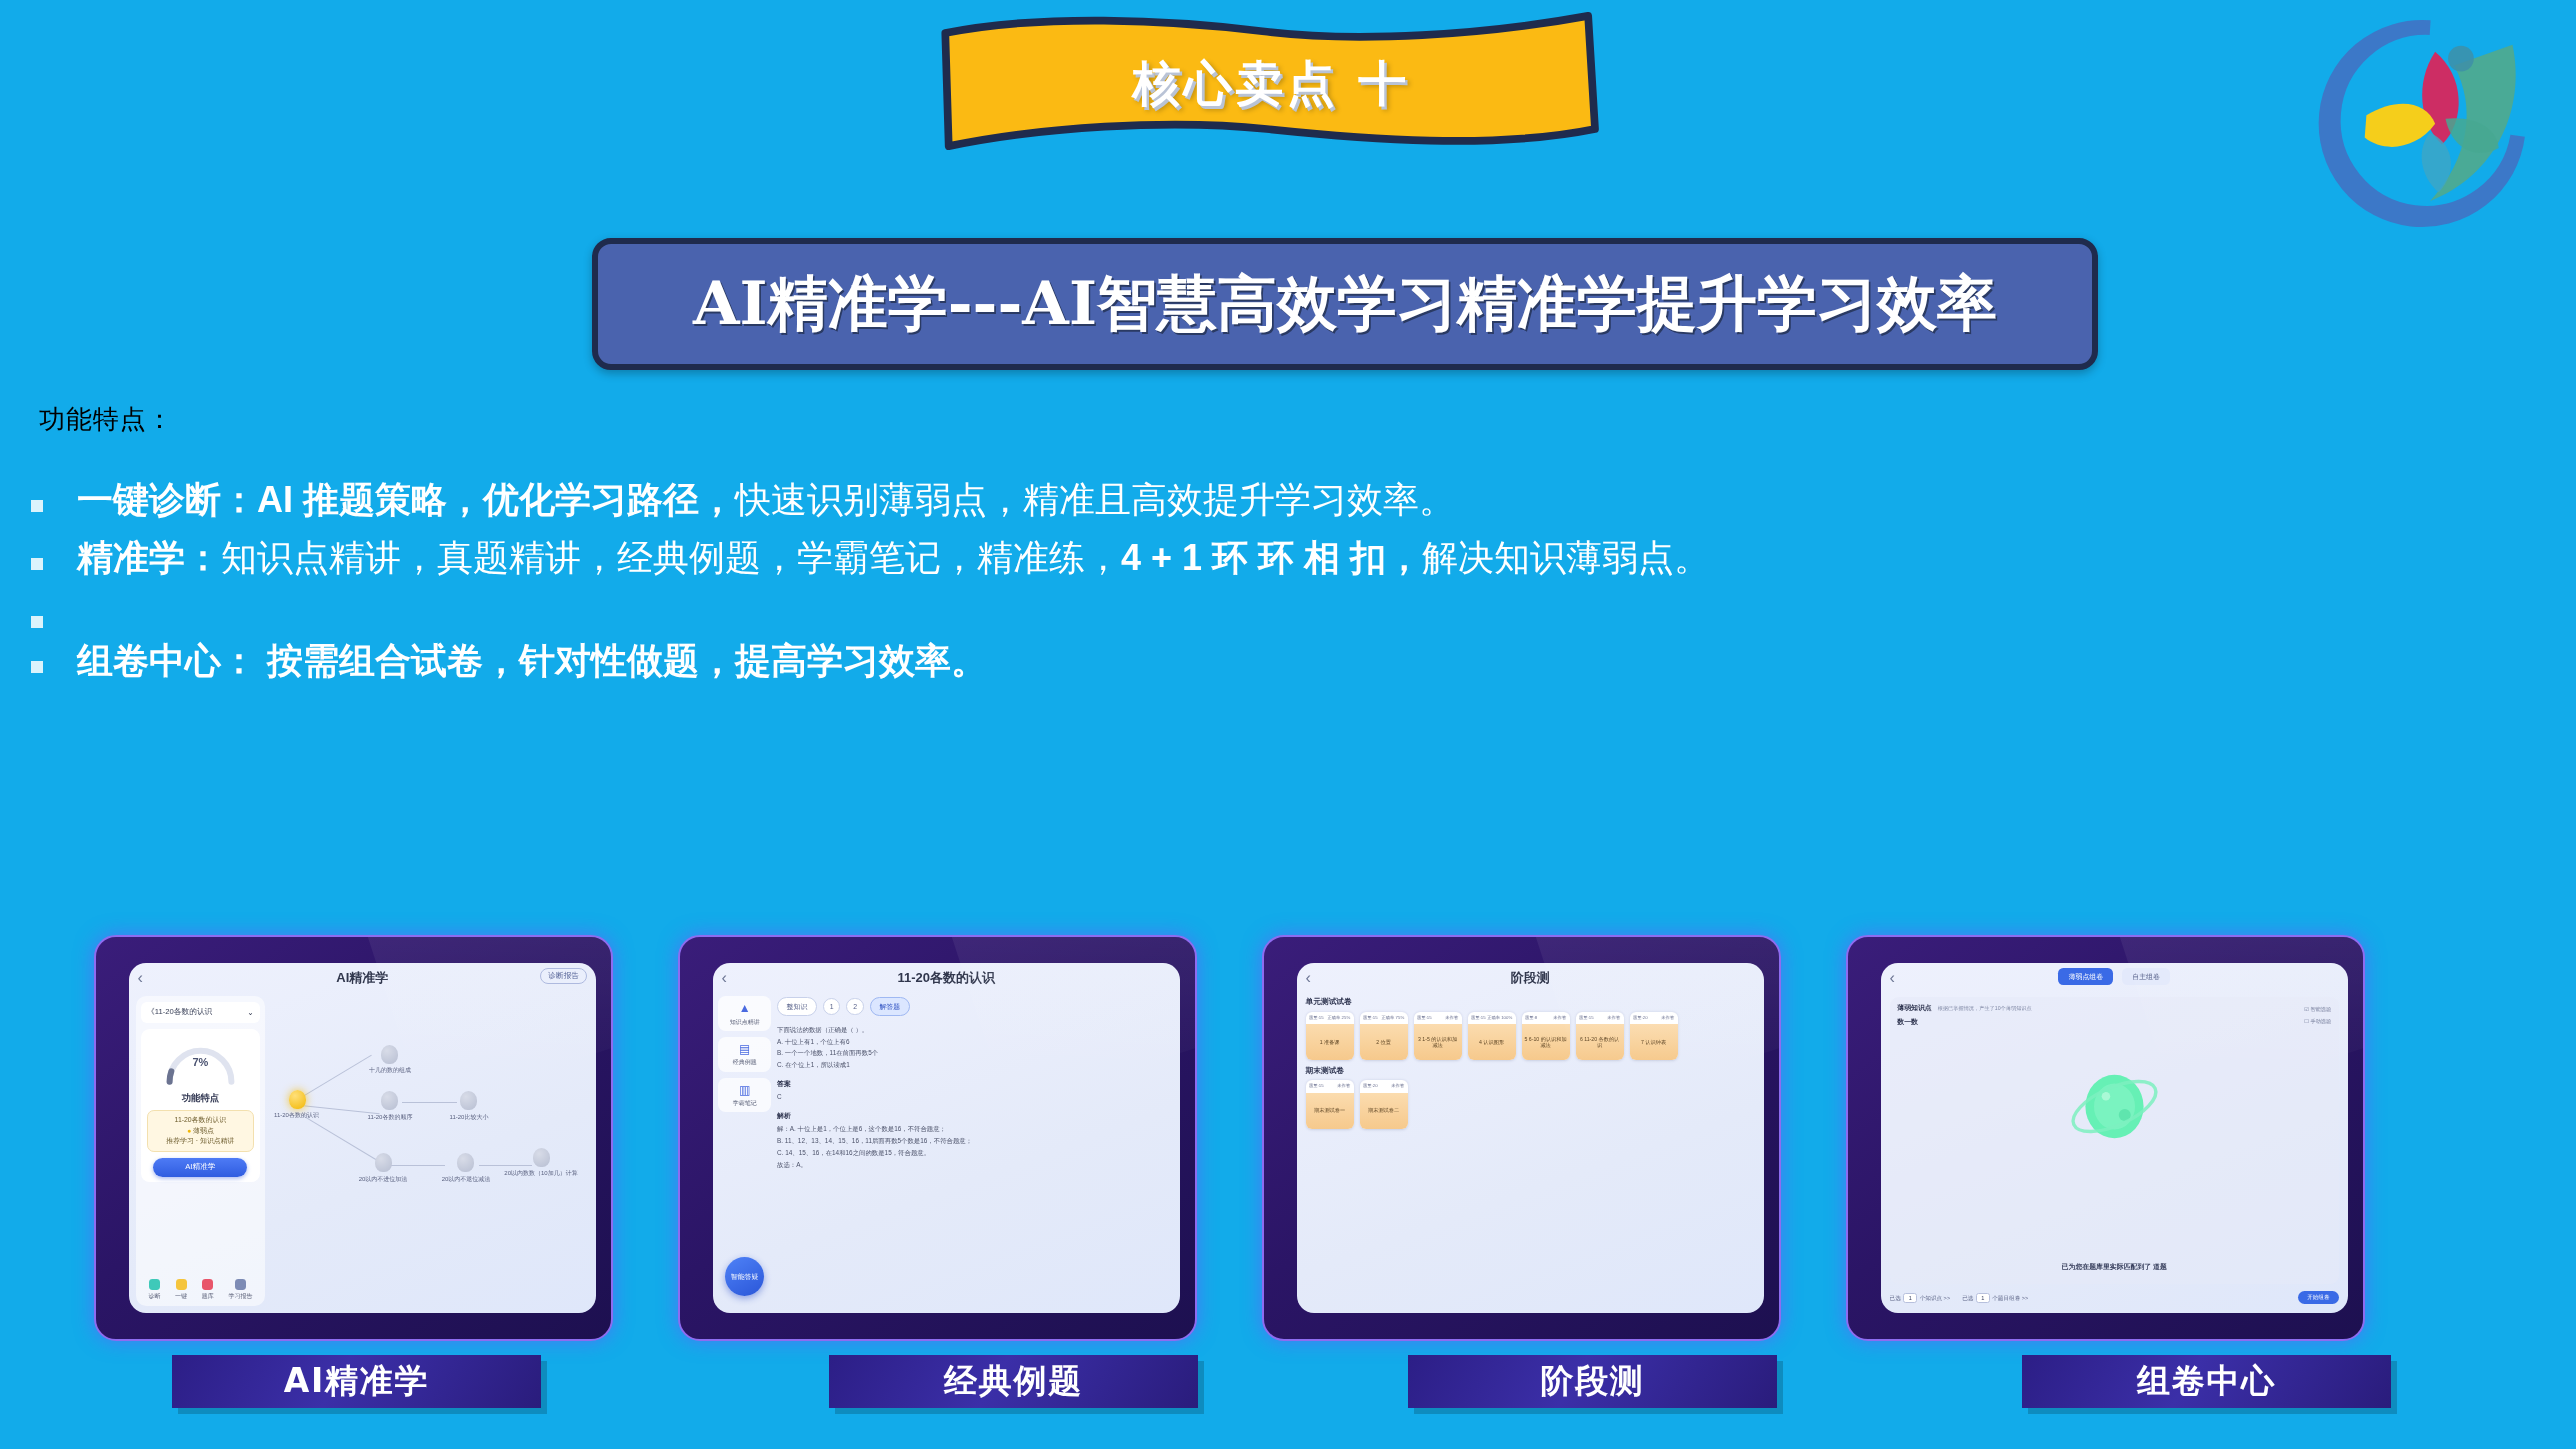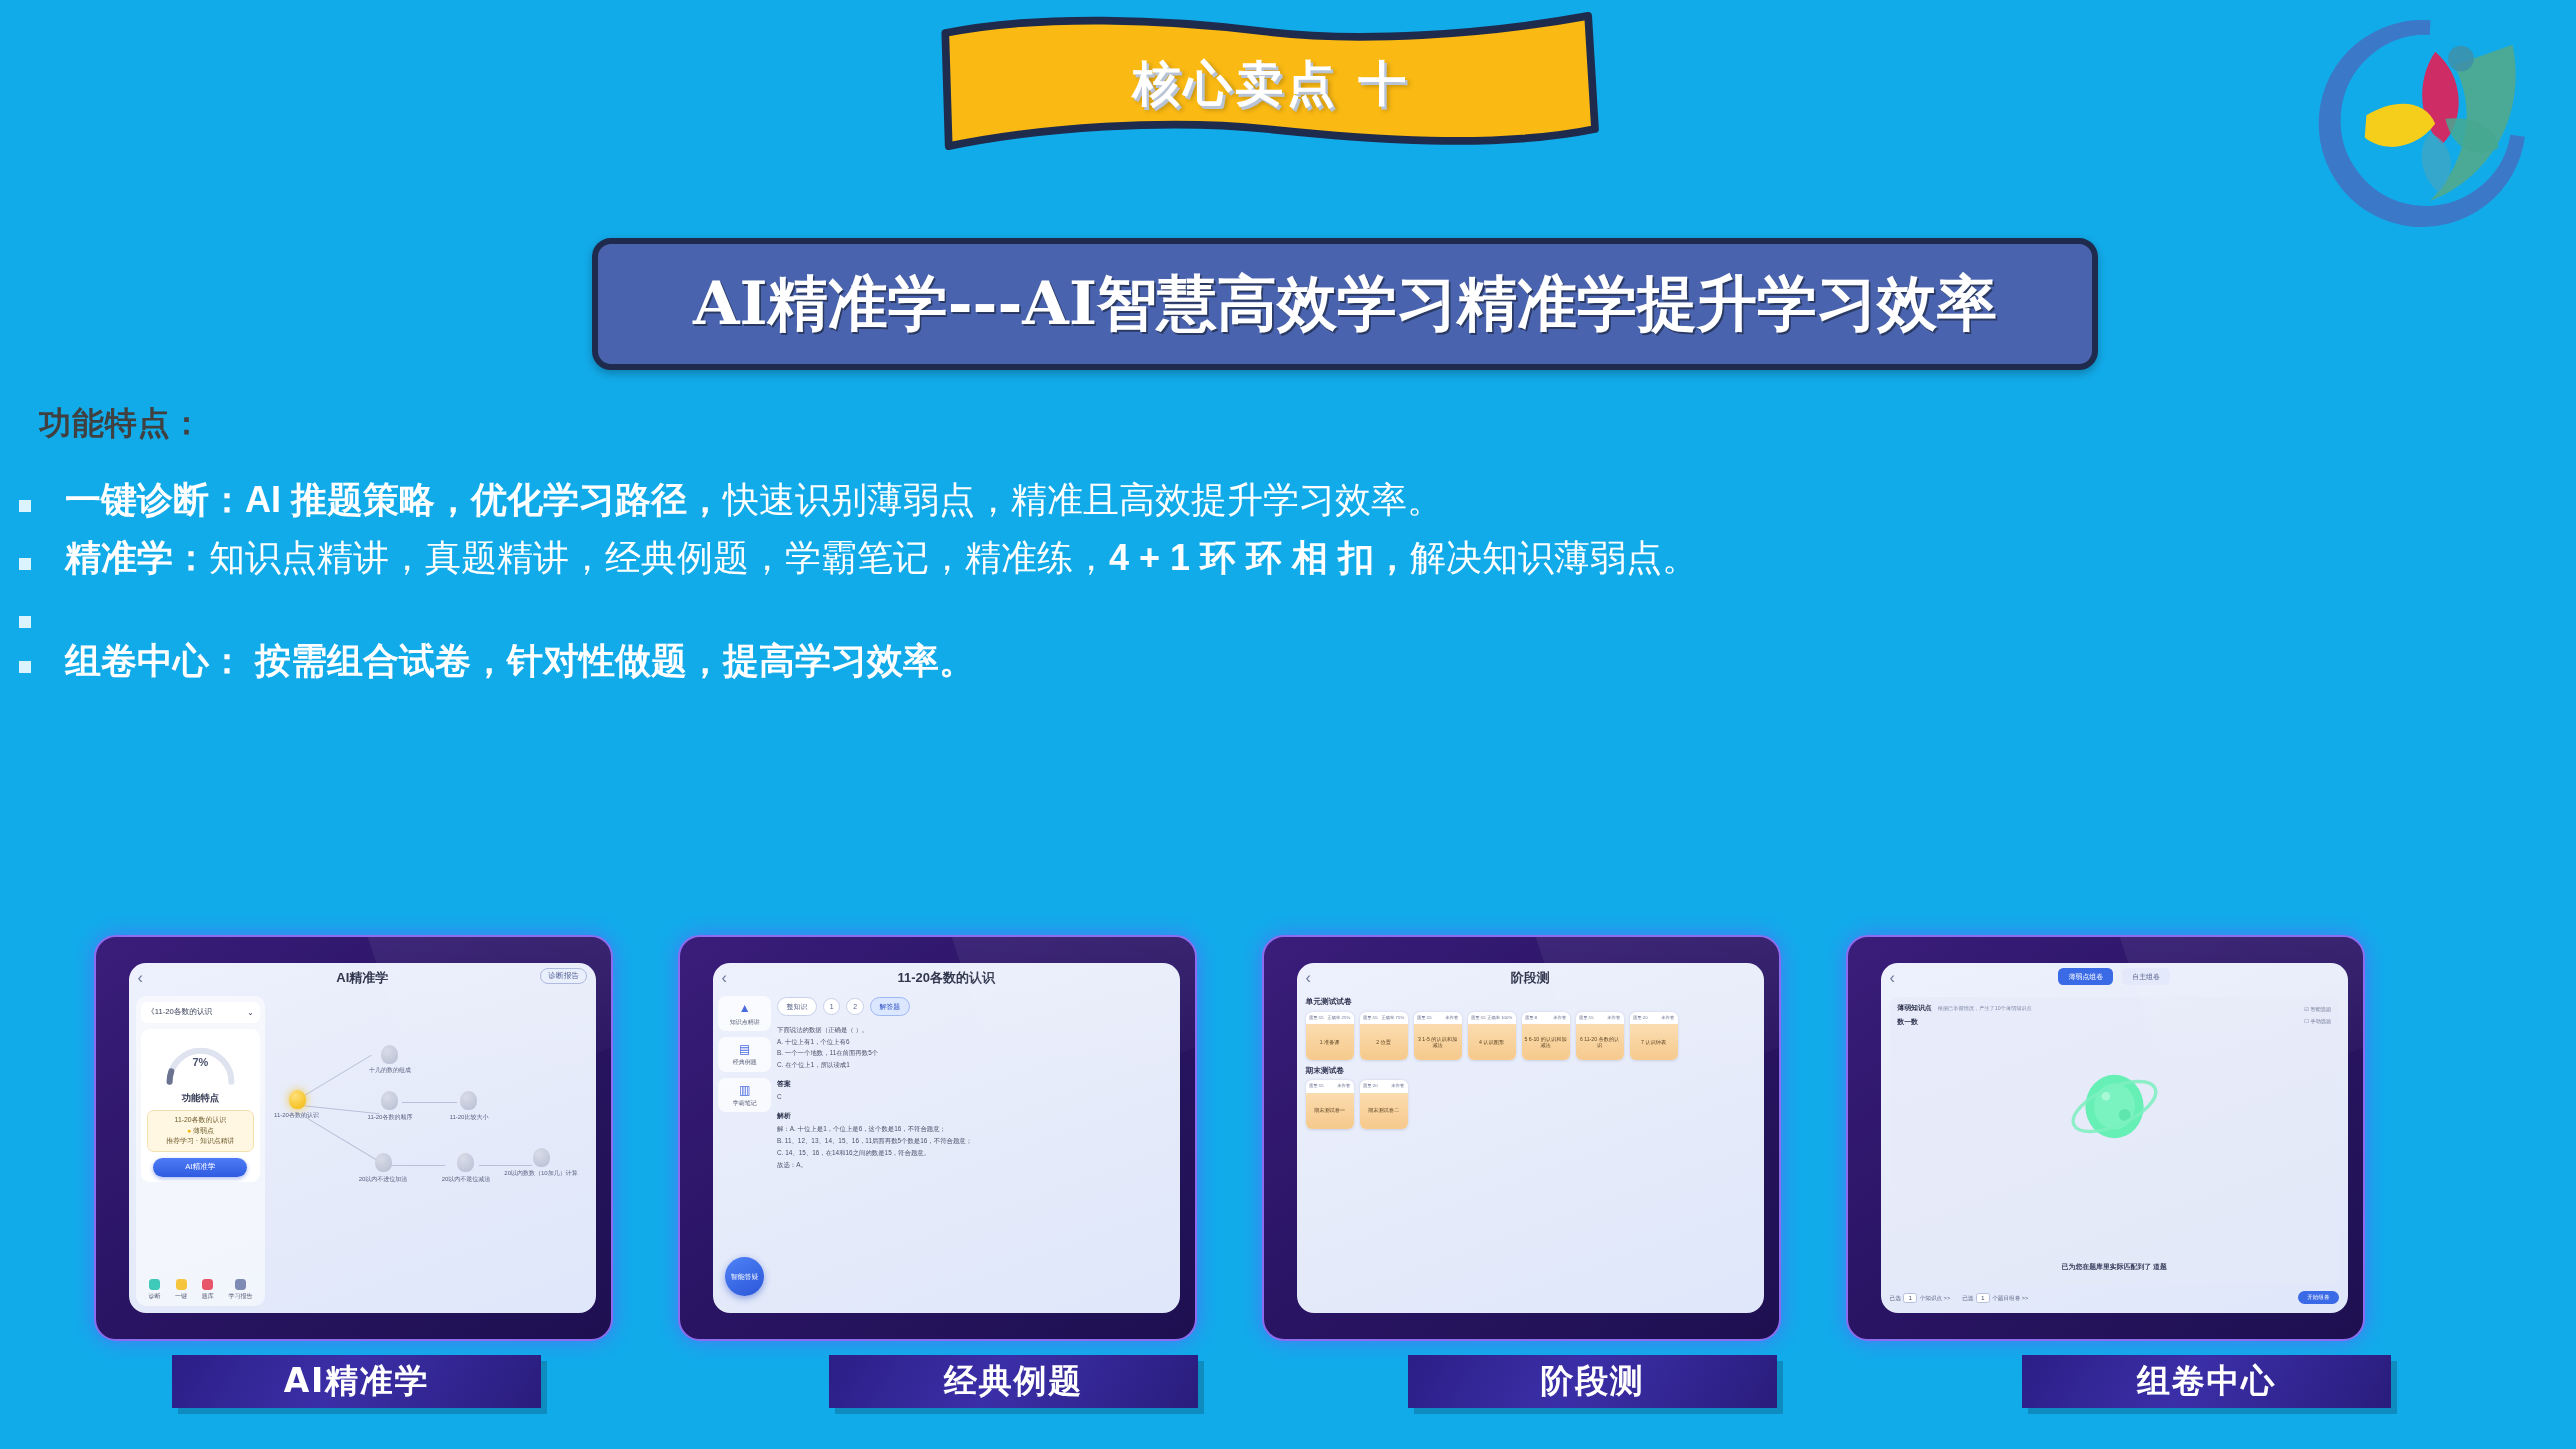--- a/index.html
+++ b/index.html
@@ -34,23 +34,23 @@
   }
   .titlebar-text{
     font-size:60px;font-weight:bold;color:#ffffff;white-space:nowrap;
     font-family:"DejaVu Serif","Liberation Serif",serif;
     text-shadow:1.7px 1.7px 0 #2a3a63;
   }
 
   
   .features-head{
     position:absolute;left:39px;top:402px;
-    font-size:32px;font-weight:bold;color:#404040;letter-spacing:0.9px;
-  }
-  .bullets{position:absolute;left:0;top:474px;width:2532px;}
+    font-size:26px;font-weight:normal;color:#000000;letter-spacing:0.9px;
+  }
+  .bullets{position:absolute;left:12px;top:474px;width:2532px;}
   .bullet-row{position:relative;display:flex;align-items:flex-start;margin-bottom:6.9px;}
   .bullet-mark{
     width:12px;height:12px;background:#ffffff;flex:0 0 12px;
     margin-left:19px;margin-top:26px;opacity:.85;
   }
   .bullet-body{margin-left:34px;}
   .bline{font-size:36px;color:#ffffff;line-height:1.42;white-space:nowrap;}
   .bline.wrap2{margin-left:29px;}
   .bstrong{font-weight:bold;}
   .bnormal{font-weight:normal;}

